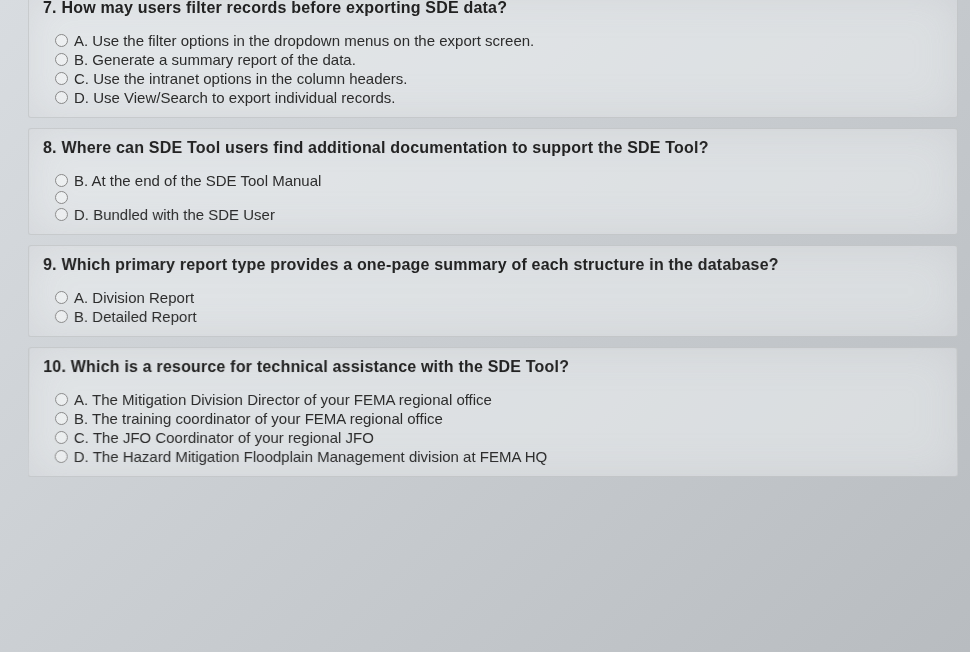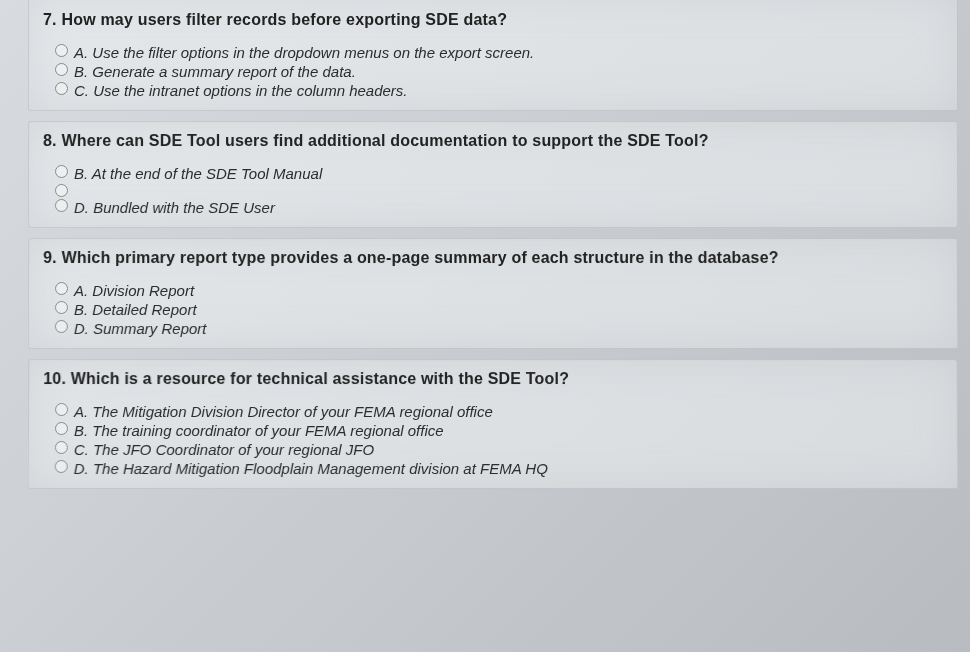--- a/index.html
+++ b/index.html
@@ -25,37 +25,36 @@
     font-size: 16px;
     padding: 6px 14px 10px 14px;
     color: #222;
     letter-spacing: 0.2px;
   }
   .options {
     padding: 4px 14px 2px 26px;
   }
   .option-row {
     display: flex;
-    align-items: flex-start;
+    align-items: center;
     gap: 6px;
     padding: 1px 0;
     font-size: 15px;
     color: #2c2c2c;
-    font-style: italic;
   }
   .radio {
     width: 13px;
     height: 13px;
     border: 1.5px solid #888;
     border-radius: 50%;
     flex-shrink: 0;
     background: rgba(255,255,255,0.4);
   }
   .first-block { margin-top: -6px; }
-  .first-block .q-title { padding-top: 12px; }
+  .first-block .q-title { padding-top: 0; }
   .skew-2 { transform: perspective(1800px) rotateX(0.5deg); }
   .skew-3 { transform: perspective(1800px) rotateX(1deg); }
   .skew-4 { transform: perspective(1800px) rotateX(1.5deg); }
 </style>
 </head>
 <body>
 
 <div class="question-block first-block">
   <div class="q-title">
     <span>7.</span>
@@ -66,20 +65,24 @@
       <span class="radio"></span>
       <span>A. Use the filter options in the dropdown menus on the export screen.</span>
     </div>
     <div class="option-row">
       <span class="radio"></span>
       <span>B. Generate a summary report of the data.</span>
     </div>
     <div class="option-row">
       <span class="radio"></span>
       <span>C. Use the intranet options in the column headers.</span>
+    </div>
+    <div class="option-row">
+      <span class="radio"></span>
+      <span>D. Use View/Search to export individual records.</span>
     </div>
   </div>
 </div>
 
 <div class="question-block skew-2">
   <div class="q-title">
     <span>8.</span>
     <span>Where can SDE Tool users find additional documentation to support the SDE Tool?</span>
   </div>
   <div class="options">
@@ -104,24 +107,20 @@
   </div>
   <div class="options">
     <div class="option-row">
       <span class="radio"></span>
       <span>A. Division Report</span>
     </div>
     <div class="option-row">
       <span class="radio"></span>
       <span>B. Detailed Report</span>
     </div>
-    <div class="option-row">
-      <span class="radio"></span>
-      <span>D. Summary Report</span>
-    </div>
   </div>
 </div>
 
 <div class="question-block skew-4">
   <div class="q-title">
     <span>10.</span>
     <span>Which is a resource for technical assistance with the SDE Tool?</span>
   </div>
   <div class="options">
     <div class="option-row">

